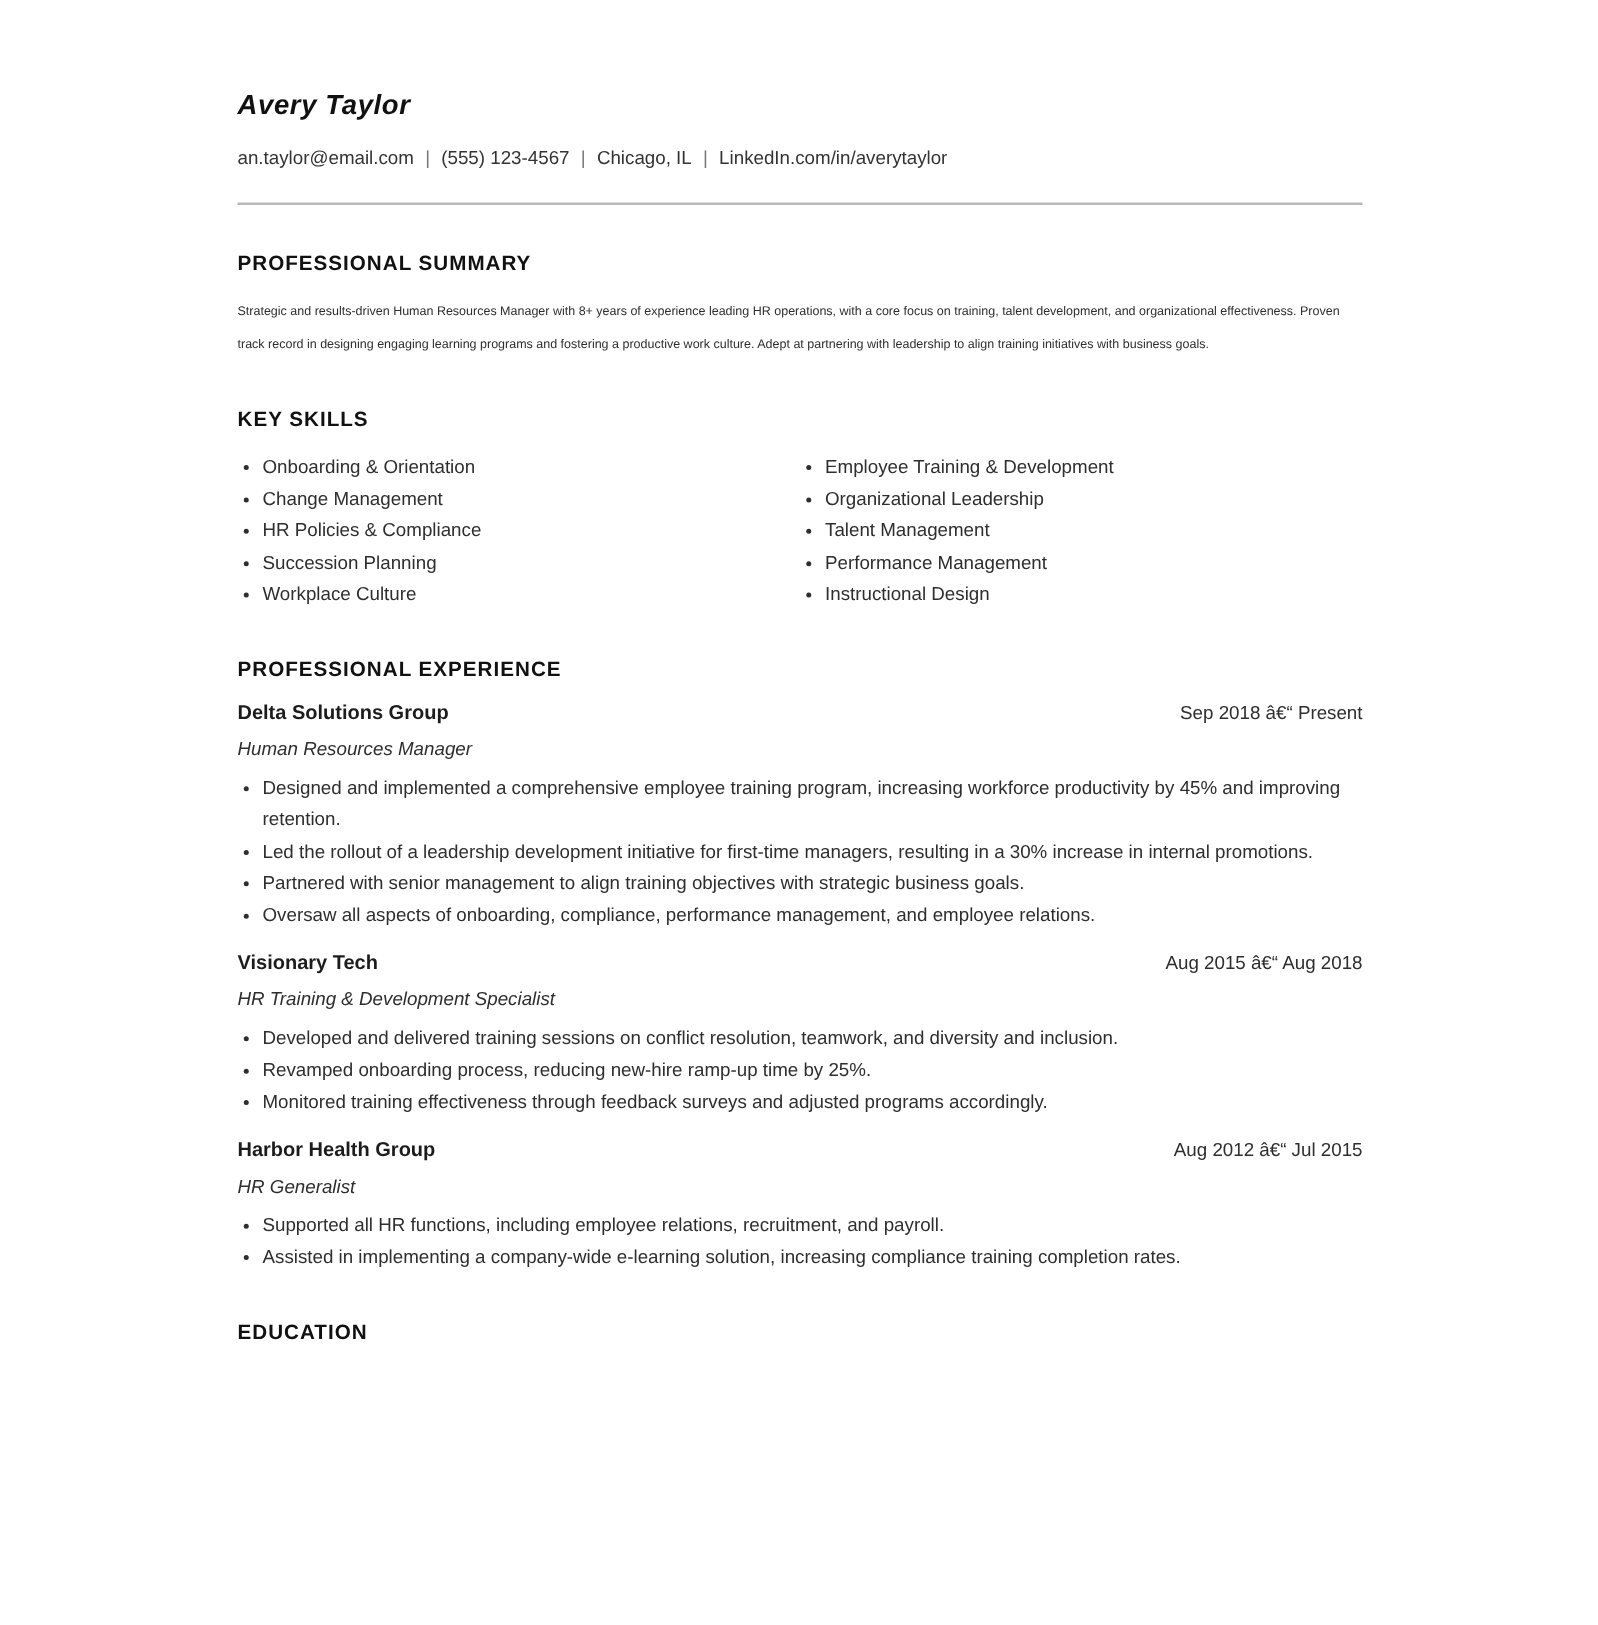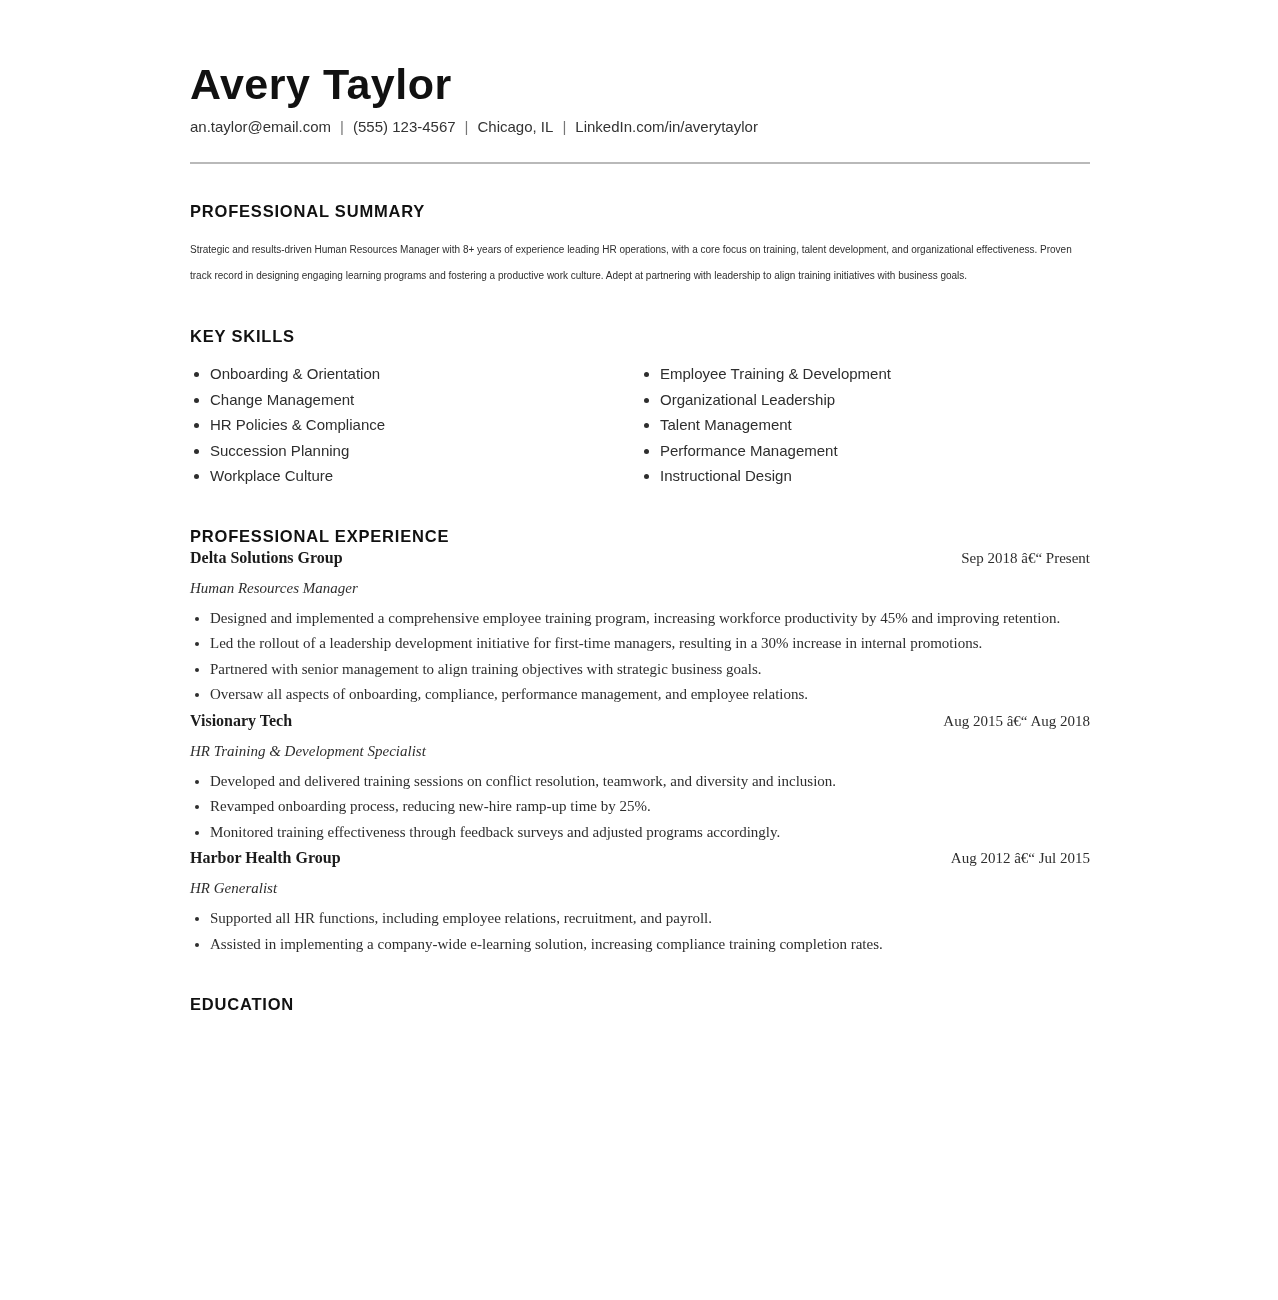--- a/index.html
+++ b/index.html
@@ -9,25 +9,26 @@
     font-family: "Liberation Sans", sans-serif;
     color: #2e2e2e;
   }
   body { height: 1300px; overflow: hidden; }
   .resume {
     width: 900px;
     margin-left: 190px;
     padding-top: 64px;
   }
   .name {
-    font-size: 43px;
+    font-size: 22px;
     font-weight: bold;
     color: #111111;
     letter-spacing: 0.5px;
     line-height: 40px;
+    font-style: italic;
   }
   .contact-line {
     margin-top: 13px;
     font-size: 15px;
     color: #333333;
     line-height: 20px;
   }
   .contact-sep {
     color: #767676;
     margin: 0 9px;
@@ -54,21 +55,21 @@
     display: flex;
     margin-top: 16px;
   }
   .skills-col { width: 450px; }
   ul.bullet-list {
     list-style: disc;
     padding-left: 20px;
     font-size: 15px;
     line-height: 25.5px;
   }
-  .job { margin-top: 3px; font-family: Liberation Serif, serif; }
+  .job { margin-top: 16px; }
   .job-header {
     display: flex;
     justify-content: space-between;
     align-items: baseline;
     line-height: 19px;
   }
   .job-company {
     font-size: 16px;
     font-weight: bold;
     color: #1c1c1c;

